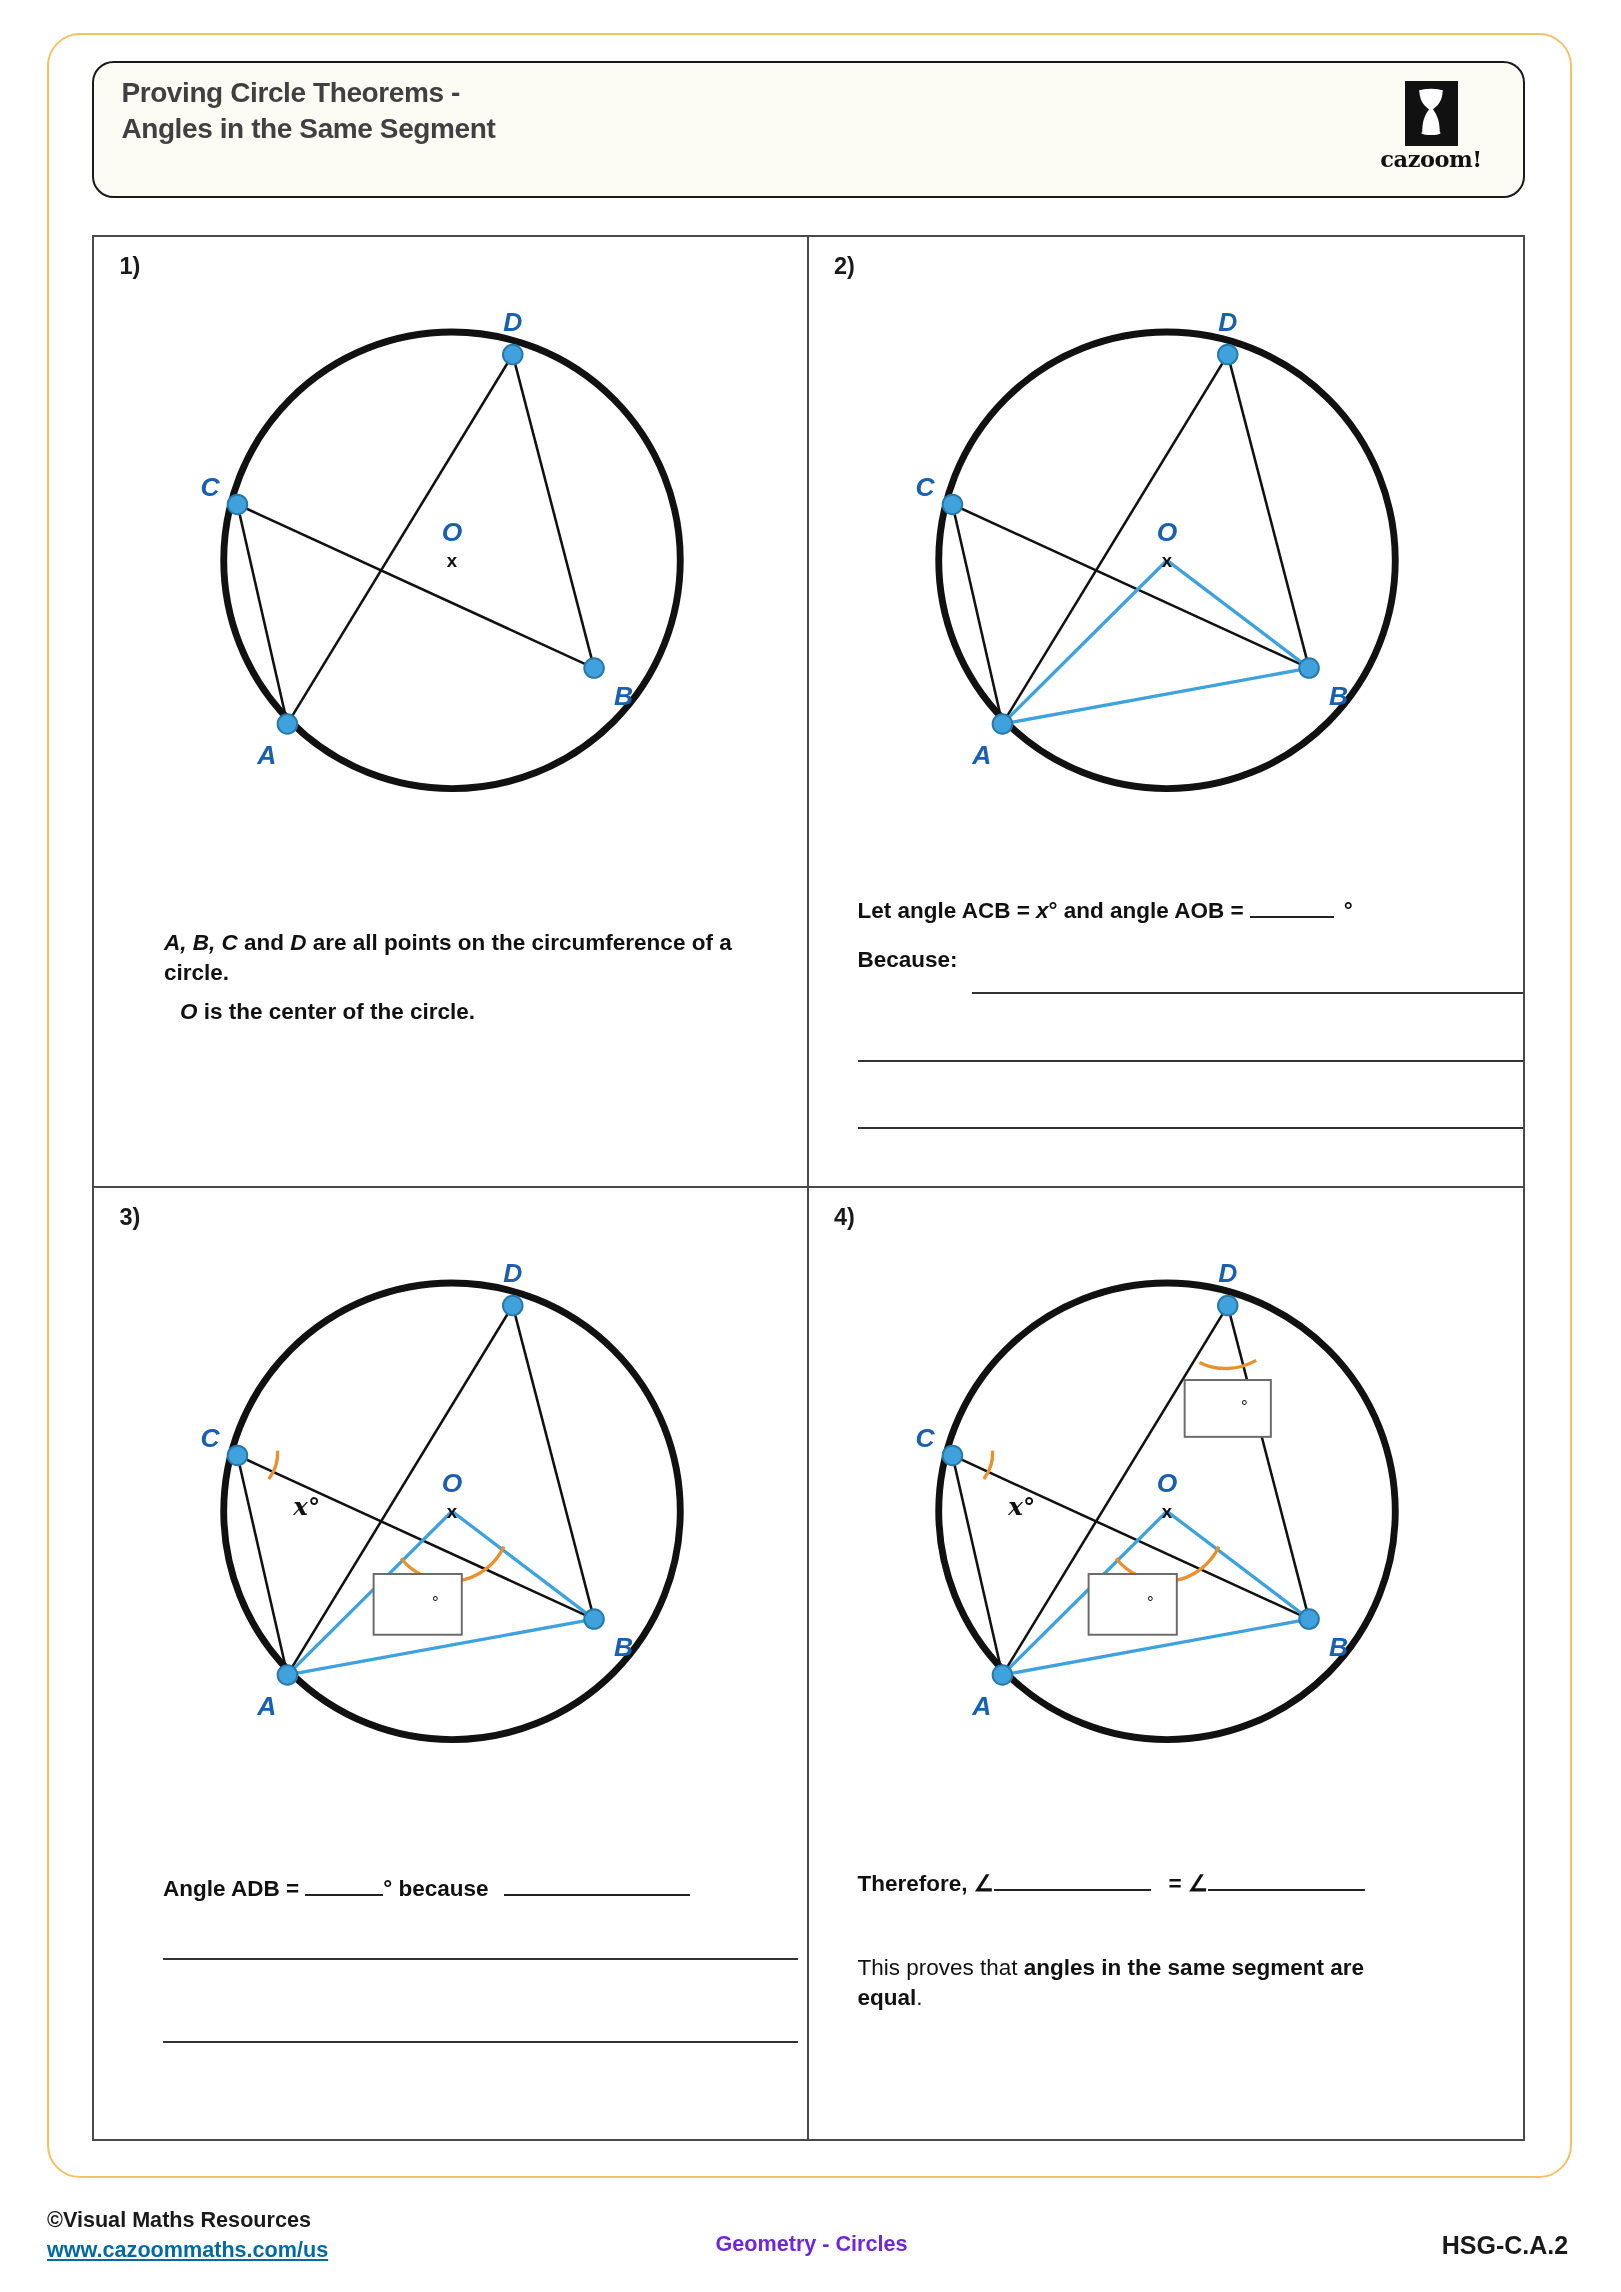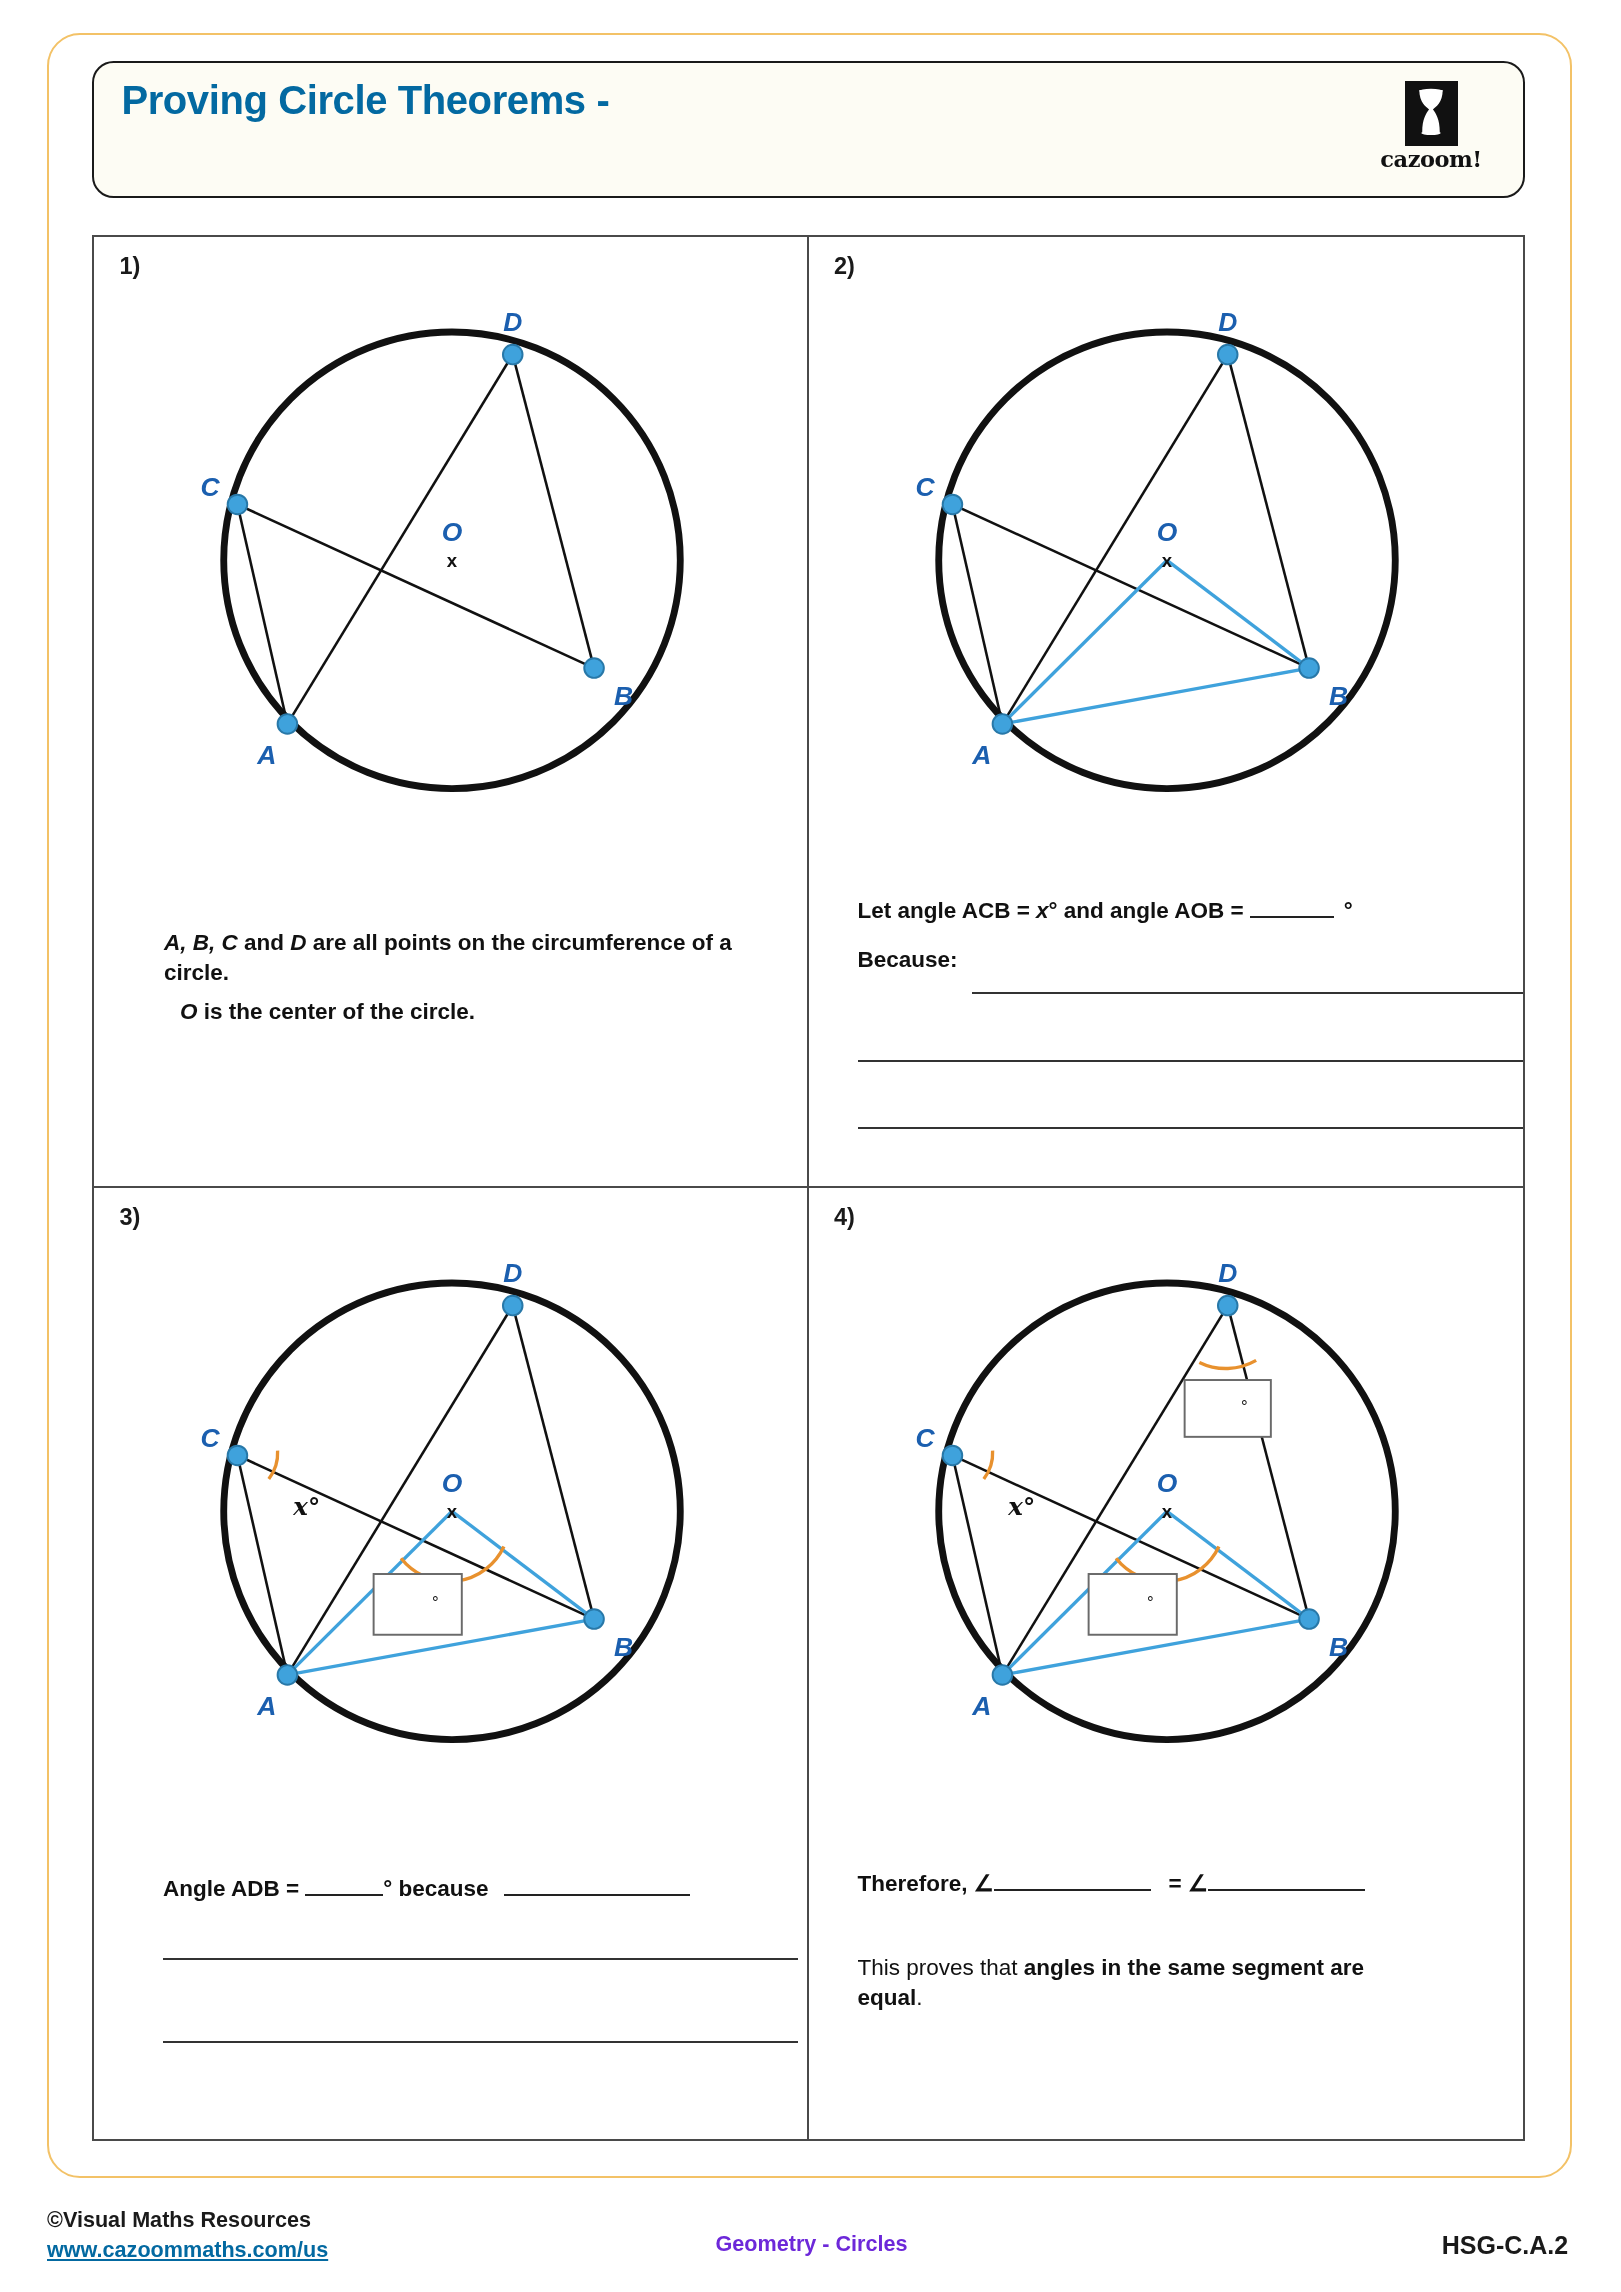--- a/index.html
+++ b/index.html
@@ -37,24 +37,24 @@
     border: 2.9px solid #1a1a1a;
     border-radius: 21.6px;
     background: #FDFCF4;
     box-sizing: border-box;
   }
   .header-title {
     position: absolute;
     left: 27.4px;
     top: 11.8px;
     width: 980px;
-    font-size: 40px;
+    font-size: 28px;
     font-weight: bold;
     line-height: 1.28;
-    color: #0369a1;
+    color: #404040;
     letter-spacing: -0.4px;
   }
   .logo {
     position: absolute;
     right: 33px;
     top: 17.6px;
     width: 118px;
     text-align: center;
   }
   .logo-mark {
@@ -202,20 +202,21 @@
   }
 </style>
 </head>
 <body>
 
 <div class="page-frame"></div>
 
 <div class="header-box">
   <div class="header-title">
     <span>Proving Circle Theorems -</span><br>
+    <span>Angles in the Same Segment</span>
   </div>
   <div class="logo">
     <div class="logo-mark">
       <svg class="logo-glyph" width="39" height="51" viewBox="0 0 40 52">
         <path d="M8 3 L32 3 C32 16 25 20 22 23 C25 27 29 33 29 46 L11 46 C11 33 15 27 18 23 C15 20 8 16 8 3 Z" fill="#ffffff"></path>
         <ellipse cx="20" cy="4" rx="12" ry="2.4" fill="#ffffff"></ellipse>
         <ellipse cx="20" cy="47" rx="10" ry="2.2" fill="#ffffff"></ellipse>
       </svg>
     </div>
     <div class="logo-word">cazoom!</div>

